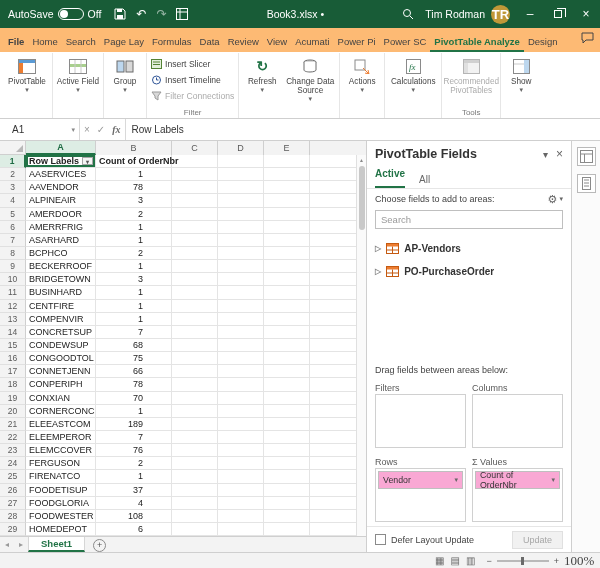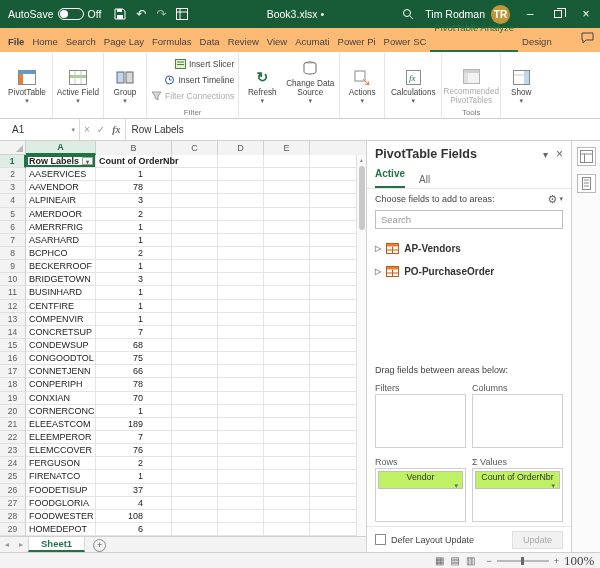--- a/index.html
+++ b/index.html
@@ -10,39 +10,39 @@
   
   .titlebar { position:absolute; top:0; left:0; right:0; height:28px; background:#185C37; color:#fff;
     display:flex; align-items:center; padding:0 0 0 8px; font-size:10.5px; }
   .autosave { display:flex; align-items:center; gap:4px; margin-right:8px; }
   .pill { width:26px; height:12px; border:1px solid #fff; border-radius:7px; position:relative; }
   .pill .knob { position:absolute; left:1px; top:1px; width:8px; height:8px; border-radius:50%; background:#fff; }
   .tb-ic { color:#fff; font-size:12px; margin:0 5px; line-height:28px; }
   .tb-ic.dim { opacity:.55; }
   .tb-title { flex:1; text-align:center; white-space:nowrap; }
   .tb-user { display:flex; align-items:center; gap:6px; margin:0 6px; }
-  .avatar { width:19px; height:19px; border-radius:50%; background:#C09838; color:#fff; font-size:10px; font-weight:bold;
+  .avatar { width:19px; height:19px; border-radius:50%; background:#C09838; color:#fff; font-size:13px; font-weight:bold;
     display:flex; align-items:center; justify-content:center; }
   .winbtns { display:flex; height:28px; }
   .winbtn { width:28px; height:28px; display:flex; align-items:center; justify-content:center; font-size:12px; }
   .restore-sq { width:8px; height:8px; border:1px solid #fff; position:relative; }
   .restore-sq::after { content:""; position:absolute; top:-3px; left:2px; width:8px; height:8px;
     border-top:1px solid #fff; border-right:1px solid #fff; }
 
   
   .rtabs { position:absolute; top:28px; left:0; right:0; height:24px; background:#fdba74; display:flex; align-items:flex-end; padding-left:4px; }
   .rtab { padding:0 4px 5px 4px; font-size:9.5px; color:#444; white-space:nowrap; }
   .rtab.file { font-weight:bold; color:#444; }
-  .rtab.active { color:#217346; font-weight:normal; border-bottom:2.5px solid #217346; padding-bottom:17px;margin-top:8px; }
+  .rtab.active { color:#217346; font-weight:bold; border-bottom:2.5px solid #217346; padding-bottom:3px;margin-top:8px; }
   .rtabs .spacer { flex:1; }
 
   
   .ribbon { position:absolute; top:52px; left:0; right:0; height:67px; background:#fff; border-bottom:1px solid #CFCFCF;
     display:flex; align-items:stretch; padding:1px 2px 0 2px; }
-  .rgroup { position:relative; display:flex; align-items:flex-end; padding:2px 2px 13px 2px; border-right:1px solid #E6E6E6; }
+  .rgroup { position:relative; display:flex; align-items:flex-start; padding:2px 2px 13px 2px; border-right:1px solid #E6E6E6; }
   .glabel { position:absolute; bottom:1px; left:0; right:0; text-align:center; font-size:8px; color:#7A7A7A; }
   .rbig { width:46px; display:flex; flex-direction:column; align-items:center; text-align:center;
     font-size:8.2px; color:#444; line-height:1.12; padding-top:1px; }
   .rbig.wide { width:54px; }
   .rbig .caret { font-size:7px; color:#666; }
   .rbig.dim, .rsmall.dim { color:#ABABAB; }
   .ricon { margin:2px 0 2px 0; height:17px; display:flex; align-items:center; justify-content:center; }
   .rstack { display:flex; flex-direction:column; justify-content:flex-start; gap:1px; padding-top:3px; }
   .rsmall { display:flex; align-items:center; gap:3px; font-size:8.6px; color:#444; height:15px; white-space:nowrap; padding:0 2px; }
   .refresh-glyph { font-size:14px; color:#217346; font-weight:bold; }
@@ -111,22 +111,22 @@
   .p-search input { width:100%; height:19px; border:1px solid #BFBFBF; font-size:9.5px; padding:0 5px;
     font-family:"Liberation Sans", sans-serif; color:#333; }
   .p-search input::placeholder { color:#9A9A9A; }
   .p-list { flex:1; overflow:hidden; padding:4px 4px; }
   .pfield { display:flex; align-items:center; gap:5px; height:23px; padding:0 4px; font-size:10px; font-weight:bold; color:#333; }
   .pfield .chev { color:#8A8A8A; font-size:8px; }
   .p-drag { height:18px; padding:0 8px; font-size:9px; color:#444; display:flex; align-items:flex-end; }
   .p-areas { position:relative; padding:6px 8px 4px 8px; display:grid; grid-template-columns:1fr 1fr; column-gap:6px; row-gap:7px; }
   .alabel { font-size:9px; color:#595959; height:13px; display:flex; align-items:center; gap:3px; }
   .abox { height:54px; border:1px solid #D0D0D0; background:#fff; padding:2px; }
-  .chip { height:18px; border:1px solid #BFBFBF; background:#bef264; display:flex; align-items:center;
-    padding:0 4px; font-size:8.8px; color:#333;flex-direction:column; }
+  .chip { height:18px; border:1px solid #BFBFBF; background:#f9a8d4; display:flex; align-items:center;
+    padding:0 4px; font-size:8.8px; color:#333; }
   .chip .caret { margin-left:auto; font-size:7px; color:#666; }
   .p-defer { height:26px; border-top:1px solid #E6E6E6; display:flex; align-items:center; padding:0 8px; gap:5px; }
   .cbx { width:11px; height:11px; border:1px solid #8A8A8A; background:#fff; }
   .deferlabel { font-size:9px; color:#444; flex:1; }
   .updatebtn { font-size:9px; color:#A6A6A6; background:#F1F1F1; border:1px solid #E0E0E0; padding:3px 10px; }
 
   
   .strip { width:29px; border-left:1px solid #CFCFCF; background:#FBFBFB; display:flex; flex-direction:column; align-items:center; padding-top:6px; gap:8px; }
   .stripic { width:19px; height:19px; border:1px solid #B9B9B9; background:#fff; display:flex; align-items:center; justify-content:center; }
 

